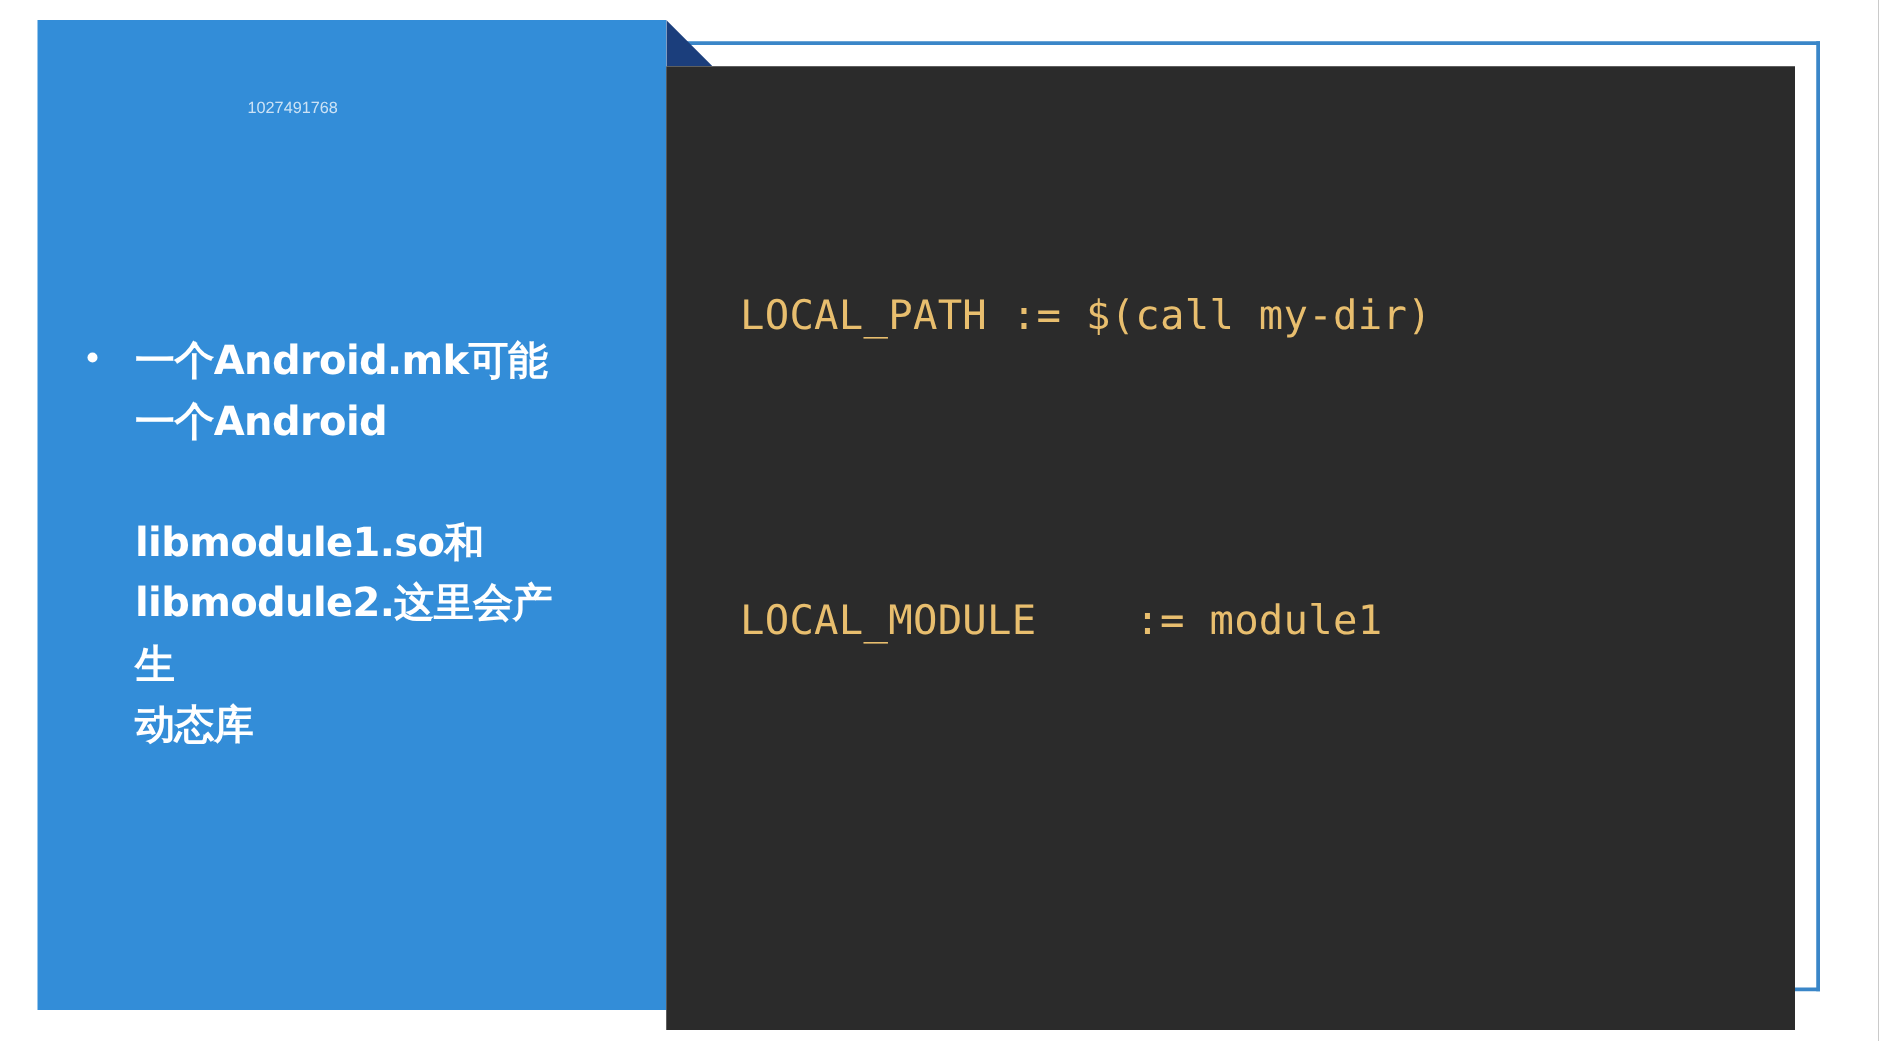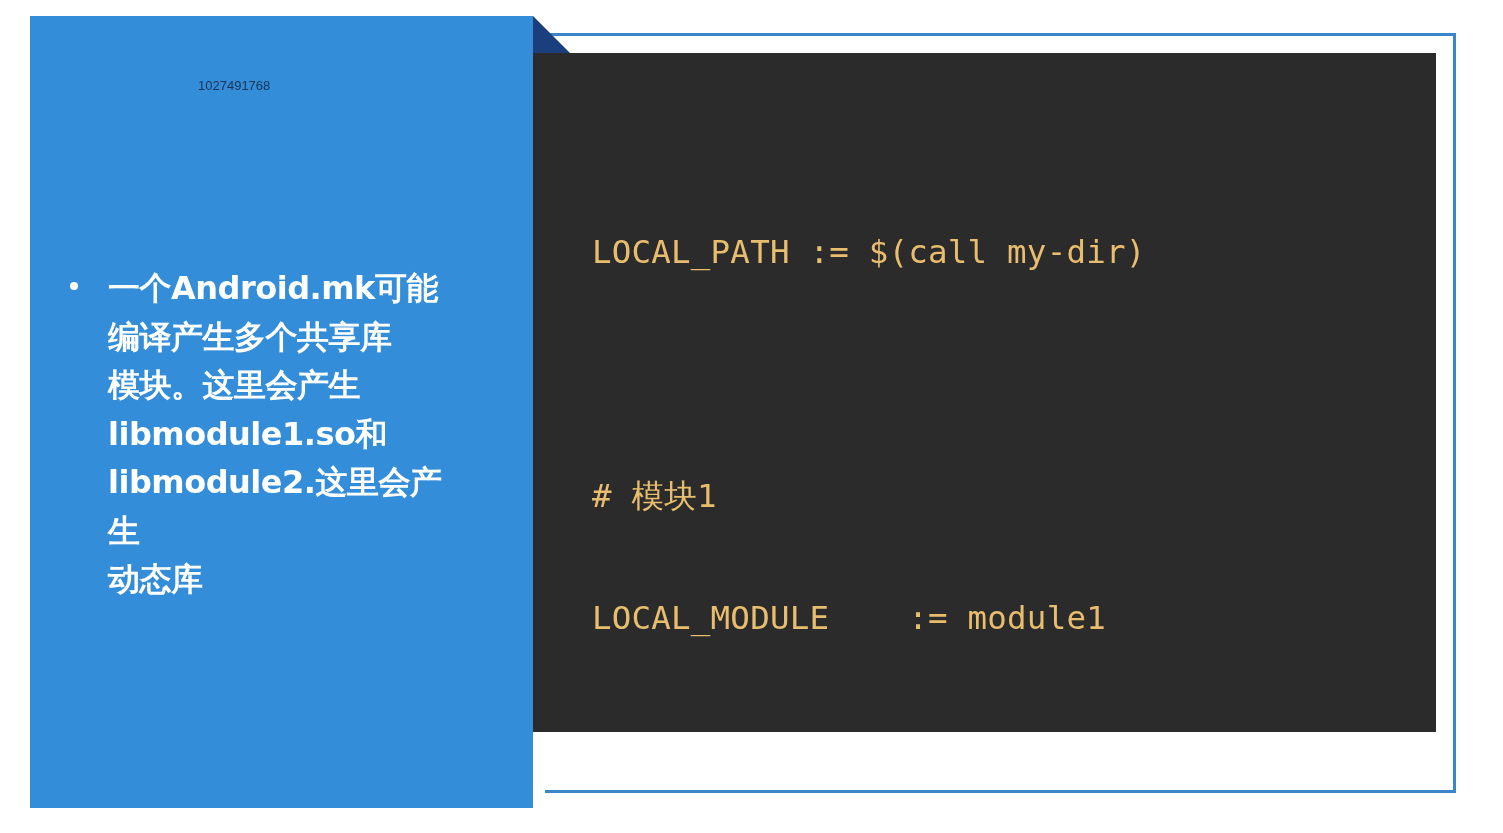--- a/index.html
+++ b/index.html
@@ -1,54 +1,53 @@
 <!DOCTYPE html>
 <html><head>
 <meta charset="utf-8">
 <style>
   html, body { margin:0; padding:0; }
   body { width:1503px; height:833px; background:#ffffff; position:relative; overflow:hidden; }
   .left-panel { position:absolute; left:30px; top:16px; width:503px; height:792px; background:#338DD8; }
-  .watermark { position:absolute; left:168px; top:62px; font-family:"Liberation Sans", sans-serif; font-size:13px; color:#0f172a; opacity:0.75; }
+  .watermark { position:absolute; left:168px; top:62px; font-family:"Liberation Sans", sans-serif; font-size:13px; color:#ffffff; opacity:0.75; }
   .bullet-list { position:absolute; left:36px; top:248px; width:390px; margin:0; padding:0; list-style:none;font-weight:bold; }
   .bullet-item { position:relative; padding-left:42px; font-family:"DejaVu Sans", sans-serif; font-size:32px; line-height:48.5px; color:#ffffff; letter-spacing:-0.5px; }
   .bullet-dot { position:absolute; left:4px; top:18px; width:8px; height:8px; border-radius:50%; background:#ffffff; }
   .outline-box { position:absolute; left:545px; top:33px; width:908px; height:754px; border-top:3px solid #3A86C8; border-right:3px solid #3A86C8; border-bottom:3px solid #3A86C8; }
   .corner-fill { position:absolute; left:533px; top:16px; width:37px; height:37px; background:#1B3E7C; clip-path:polygon(0 0, 100% 100%, 0 100%); }
-  .code-panel { position:absolute; left:533px; top:53px; width:903px; height:679px; background:#2B2B2B; }
+  .code-panel { position:absolute; left:533px; top:53px; width:903px; height:771px; background:#2B2B2B; }
   .code { position:absolute; left:59px; top:98px; margin:0; font-family:"DejaVu Sans Mono", monospace; font-size:32.5px; line-height:40.6px; color:#E8BE6E; white-space:pre; letter-spacing:0.2px; }
   .code-line { display:block; height:40.6px; }
 </style>
 </head>
 <body>
 
 <div class="outline-box"></div>
 
 <div class="left-panel">
   <div class="watermark">1027491768</div>
   <ul class="bullet-list">
     <li class="bullet-item">
       <span class="bullet-dot"></span>
       <span>一个Android.mk可能</span><br>
-      <span>编译产生多个共享库</span><br>
-      <span>模块。这里会产生</span><br>
+      <span>一个Android</span><br>
+      <br>
       <span>libmodule1.so和</span><br>
       <span>libmodule2.这里会产生</span><br>
       <span>动态库</span>
     </li>
   </ul>
 </div>
 
 <div class="corner-fill"></div>
 
 <div class="code-panel">
   <div class="code">
     <span class="code-line">LOCAL_PATH := $(call my-dir)</span>
     <span class="code-line"></span>
-    <span class="code-line"># 模块1</span>
     <span class="code-line">LOCAL_MODULE    := module1</span>
     
     
     
     
     
     
     
     
   </div>

